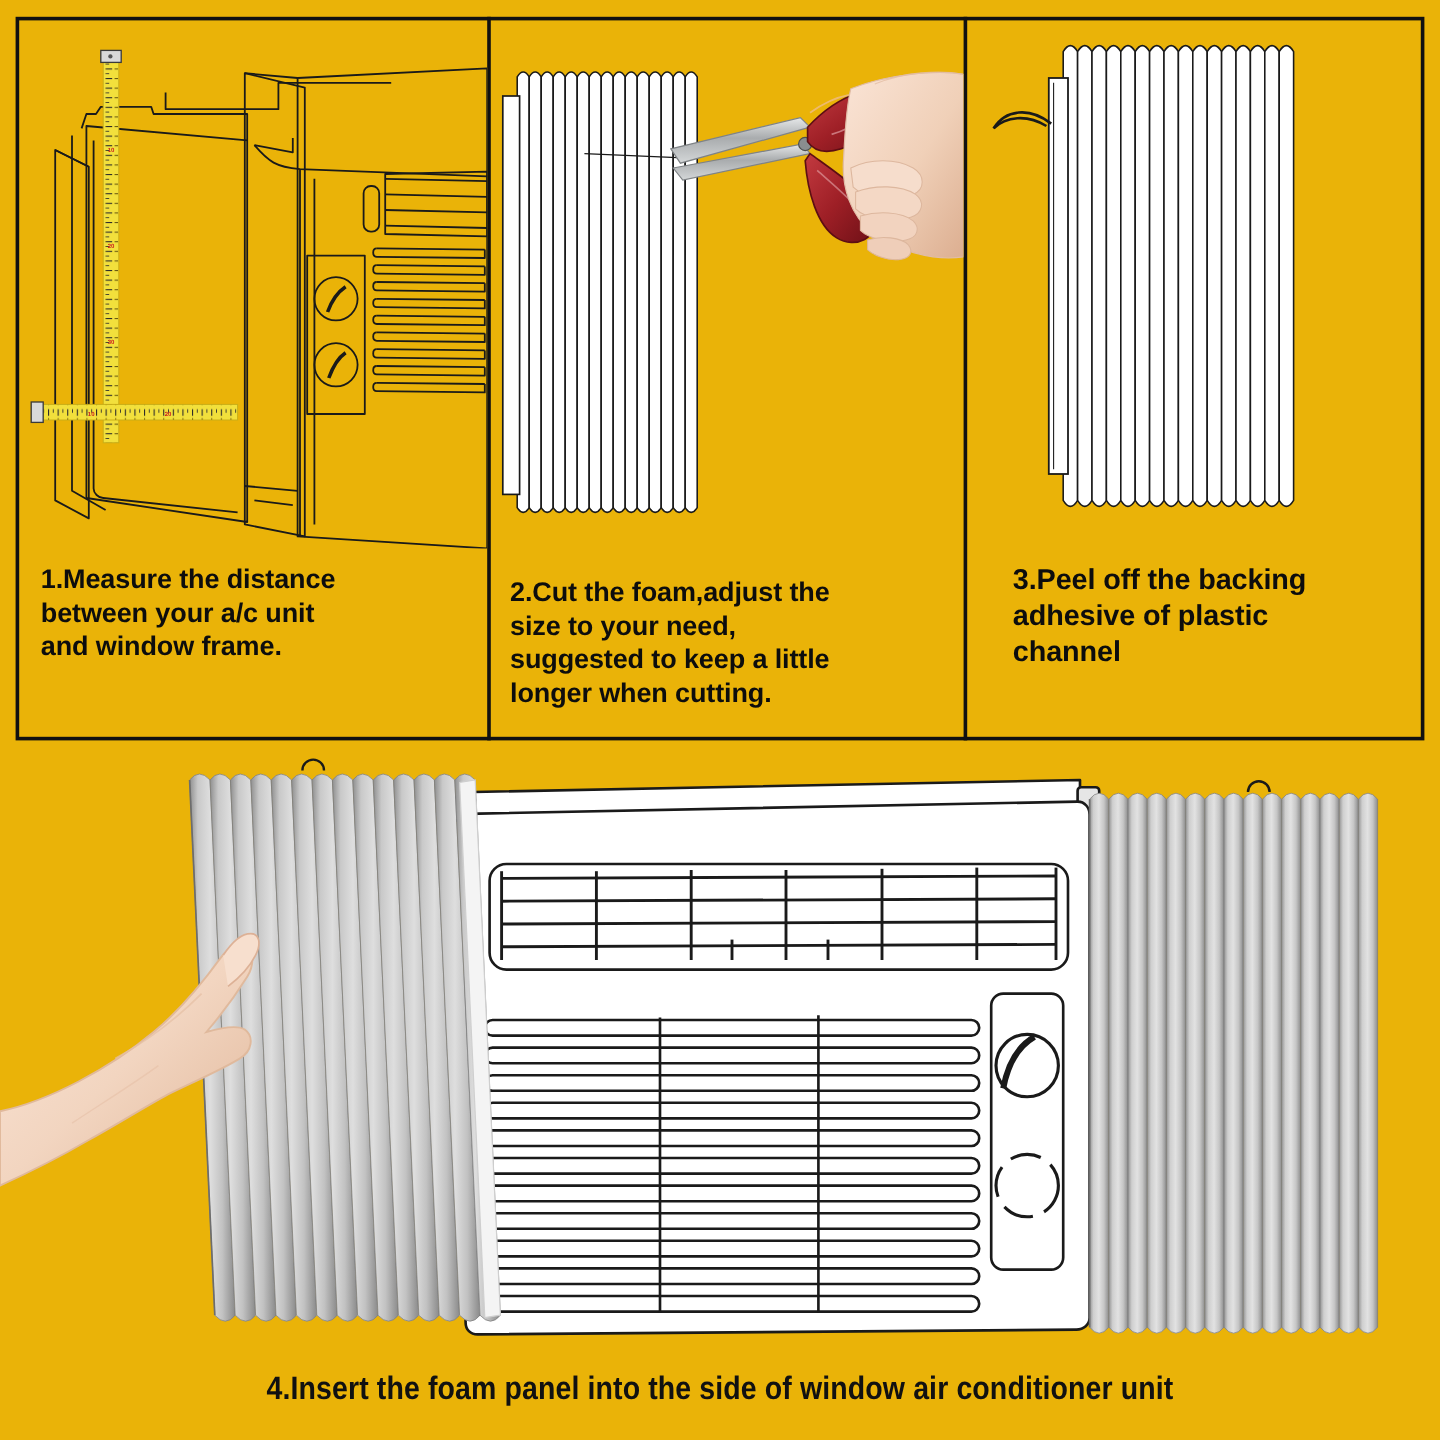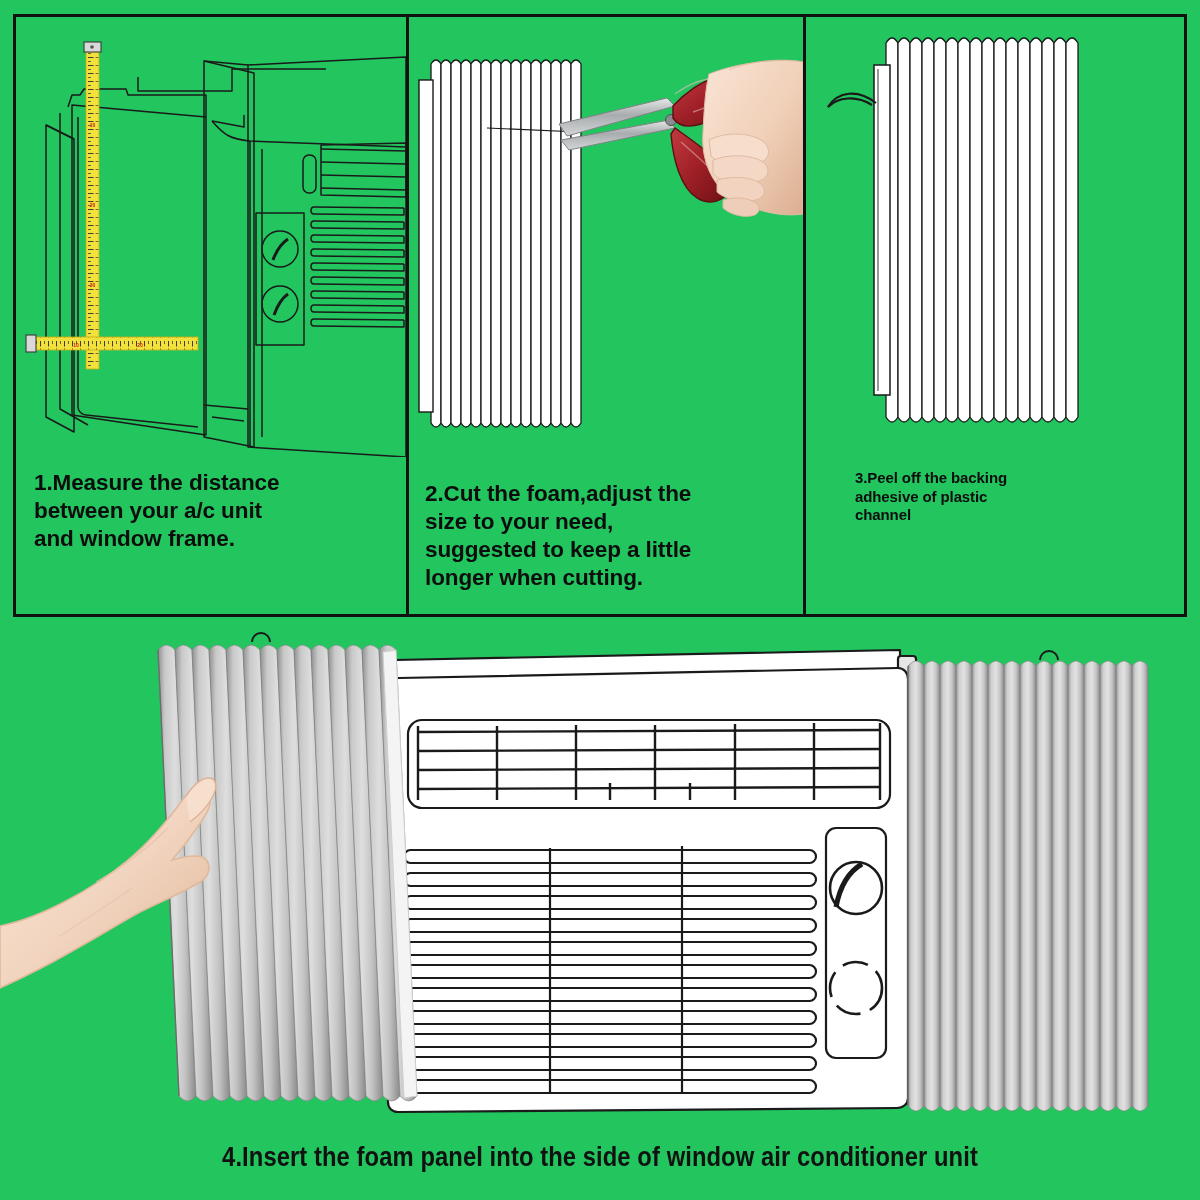--- a/index.html
+++ b/index.html
@@ -7,21 +7,21 @@
     background: #ffffff;
   }
   body {
     width: 1200px; height: 1200px;
     font-family: "Liberation Sans", sans-serif;
     overflow: hidden;
   }
   .sheet {
     position: relative;
     width: 1200px; height: 1200px;
-    background: #22c55e;
+    background: #eab308;
   }
 
   
   .grid-frame {
     position: absolute;
     left: 13px; top: 14px;
     width: 1174px; height: 603px;
     border: 3px solid #111111;
     box-sizing: border-box;
   }
@@ -51,21 +51,21 @@
     position: absolute;
     left: 0; right: 0;
     font-weight: bold;
     color: #0d0d0d;
     letter-spacing: -0.1px;
     line-height: 1.24;
     white-space: pre-line;
   }
   .cell.c1 .caption { top: 452px; left: 18px; right: 8px; font-size: 22.5px; }
   .cell.c2 .caption { top: 452px; left: 16px; right: 6px; font-size: 22.5px; }
-  .cell.c3 .caption { top: 452px; left: 49px; right: 6px; font-size: 15px; }
+  .cell.c3 .caption { top: 452px; left: 38px; right: 6px; font-size: 24px; }
 
   
   .bottom {
     position: absolute;
     left: 0; top: 620px;
     width: 1200px; height: 520px;
   }
   .bottom svg { display: block; width: 1200px; height: 520px; }
 
   .bottom-caption {

